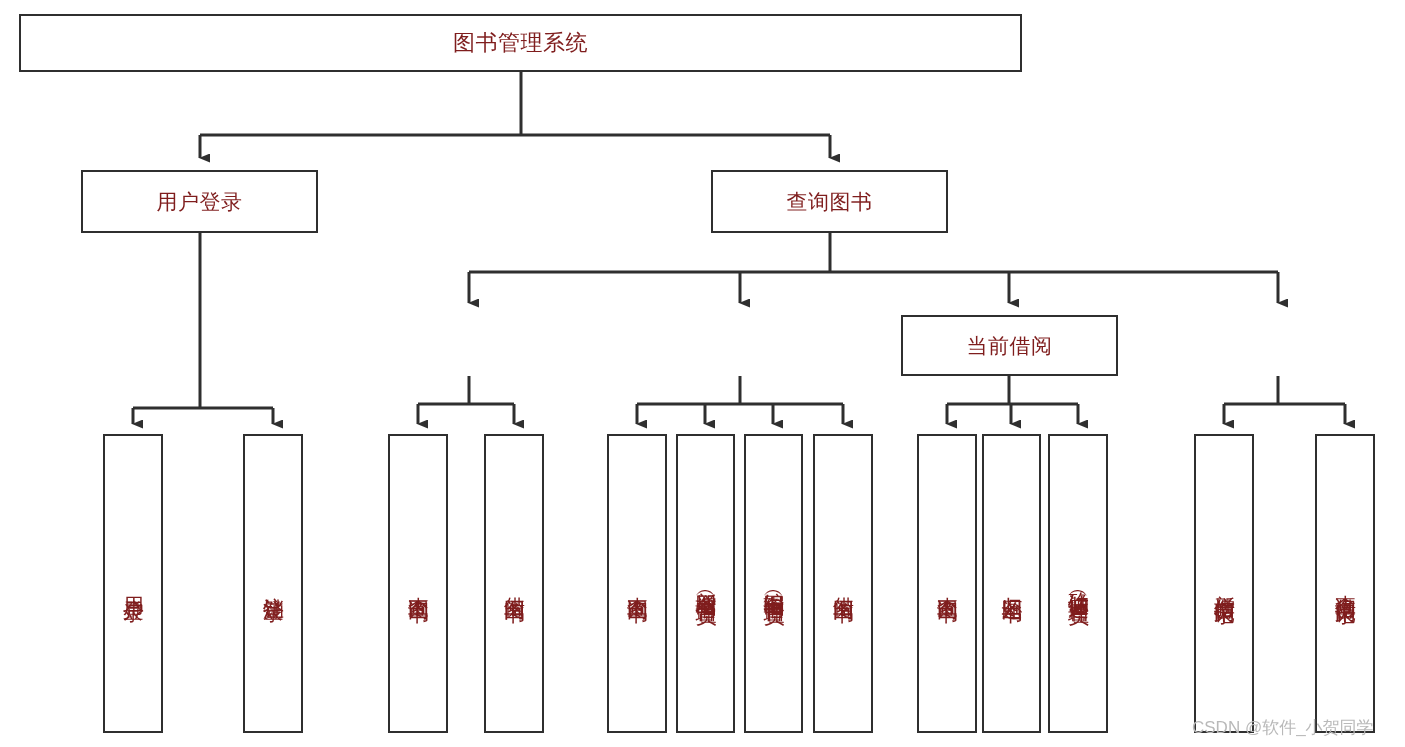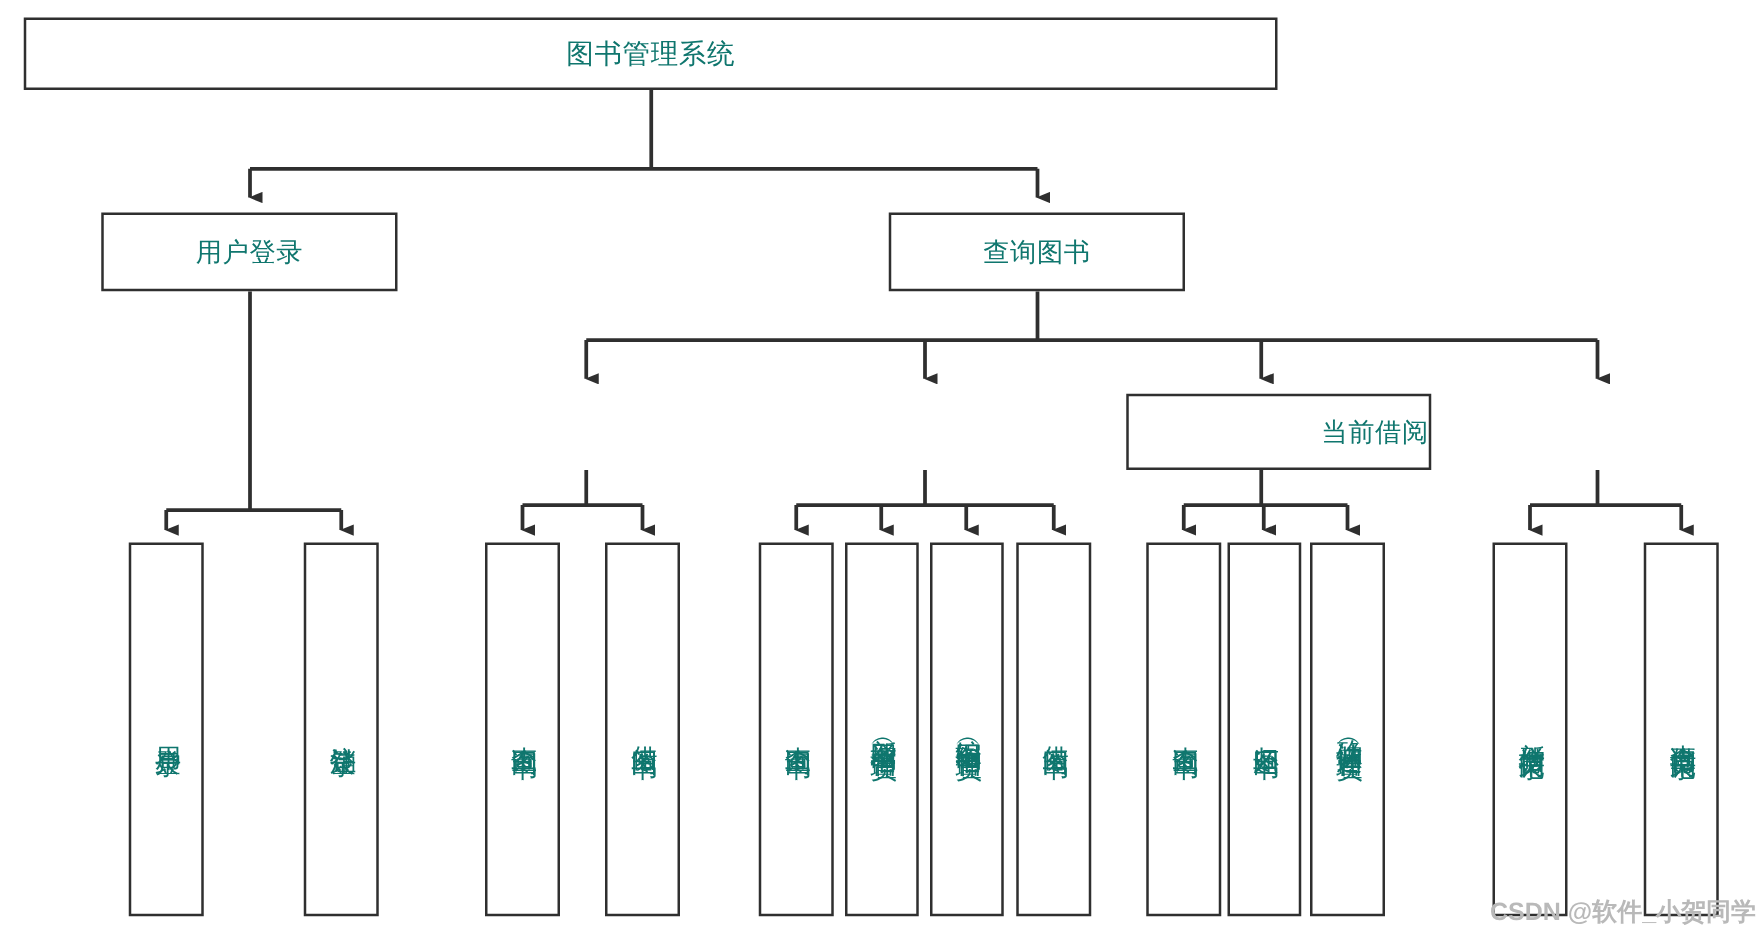--- a/index.html
+++ b/index.html
@@ -24,21 +24,21 @@
     pointer-events: none;
   }
   .node {
     position: absolute;
     box-sizing: border-box;
     border: 2px solid #2f2f2f;
     background: #ffffff;
     display: flex;
     align-items: center;
     justify-content: center;
-    color: #0f766e;
+    color: #7f1d1d;
     z-index: 2;
   }
   .node-label {
     display: block;
     text-align: center;
     letter-spacing: 0.5px;
     white-space: nowrap;
   }
   .level0 .node-label { font-size: 22px; }
   .level1 .node-label { font-size: 21px; }
@@ -53,24 +53,23 @@
     text-orientation: upright;
     font-size: 21px;
     line-height: 1.28;
     letter-spacing: 2px;
     white-space: normal;
     max-height: 272px;
   }
   .watermark {
     position: absolute;
     color: #b9b9b9;
-    font-size: 20px;
+    font-size: 17px;
     white-space: nowrap;
     z-index: 3;
-    font-weight: bold;
   }
 </style>
 </head>
 <body>
 
 <div id="canvas">
 
   <svg class="wires" viewBox="0 0 1405 747">
     <defs>
       <marker id="arrowhead" markerWidth="9" markerHeight="11" refX="4.5" refY="10" orient="auto" markerUnits="userSpaceOnUse">
@@ -125,21 +124,21 @@
     <span class="node-label">图书管理系统</span>
   </div>
 
   <div class="node level1" style="left:81px; top:170px; width:237px; height:63px;">
     <span class="node-label">用户登录</span>
   </div>
   <div class="node level1" style="left:711px; top:170px; width:237px; height:63px;">
     <span class="node-label">查询图书</span>
   </div>
 
-  <div class="node level2" style="left:901px; top:315px; width:244px; height:61px;justify-content:flex-end;">
+  <div class="node level2" style="left:901px; top:315px; width:217px; height:61px;">
     <span class="node-label">当前借阅</span>
   </div>
 
   <div class="node leaf" style="left:103px; top:434px; width:60px; height:299px;">
     <span class="node-label">用户登录</span>
   </div>
   <div class="node leaf" style="left:243px; top:434px; width:60px; height:299px;">
     <span class="node-label">注销登录</span>
   </div>
 

